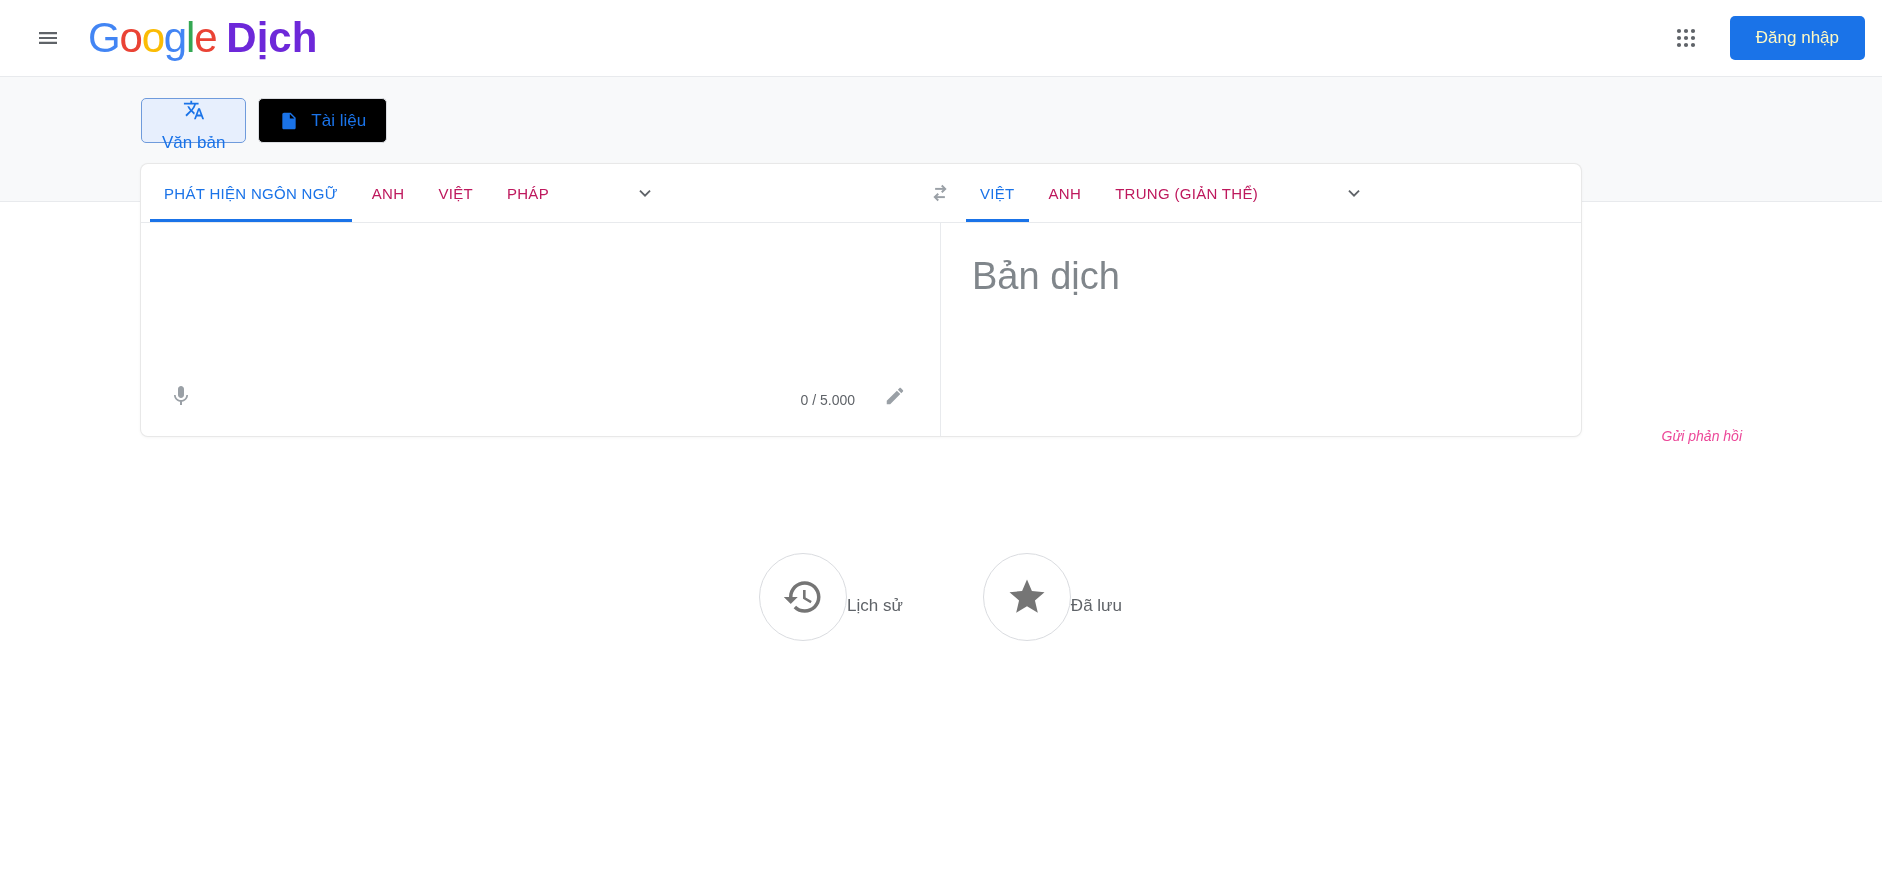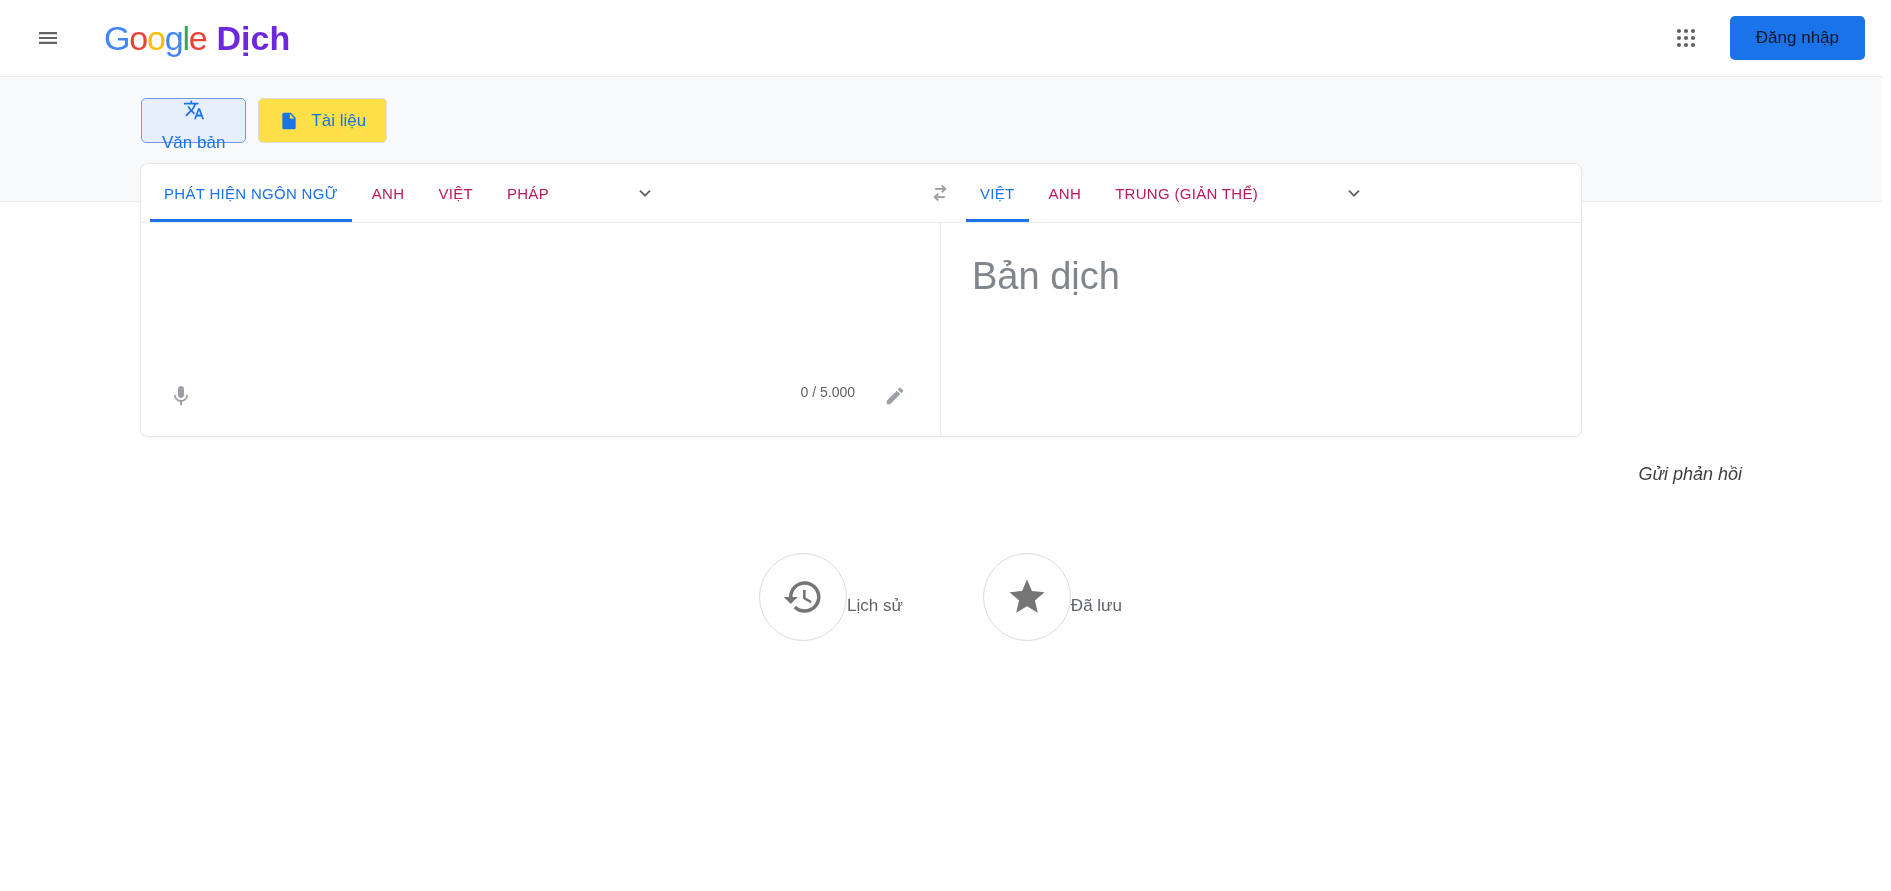--- a/index.html
+++ b/index.html
@@ -5,58 +5,58 @@
   * { margin:0; padding:0; box-sizing:border-box; }
   html,body { width:1891px; height:891px; }
   body {
     font-family:"Liberation Sans","DejaVu Sans",sans-serif;
     background:#fff; color:#5f6368; position:relative; overflow:hidden;
   }
 
   
   .topbar { height:76px; display:flex; align-items:center; padding:0 26px 0 24px; background:#fff; position:relative; z-index:3; }
   .menu-btn { width:48px; height:48px; display:flex; align-items:center; justify-content:center; border:none; background:transparent; cursor:pointer; border-radius:50%; }
-  .logo { display:flex; align-items:baseline; margin-left:32px; font-size:34px; letter-spacing:-1.2px; font-weight:500; }
+  .logo { display:flex; align-items:baseline; margin-left:16px; font-size:42px; letter-spacing:-1.2px; font-weight:500; }
   .logo .suffix { color:#6d28d9; font-weight:700; margin-left:10px; letter-spacing:0; }
   .topbar-right { margin-left:auto; display:flex; align-items:center; gap:20px; }
   .apps-btn { width:48px; height:48px; display:flex; align-items:center; justify-content:center; border:none; background:transparent; cursor:pointer; border-radius:50%; }
-  .signin-btn { height:44px; padding:0 26px; background:#1a73e8; color:#0f172a; border:none; border-radius:5px; font-size:17px; font-weight:500; font-family:inherit; cursor:pointer; }
+  .signin-btn { height:44px; padding:0 26px; background:#1a73e8; color:#fef9c3; border:none; border-radius:5px; font-size:17px; font-weight:500; font-family:inherit; cursor:pointer; }
 
   
   .band { position:absolute; top:76px; left:0; right:9px; height:126px; background:#f8f9fa; border-top:1px solid #e8eaed; border-bottom:1px solid #e8eaed; z-index:1; }
 
   
   .mode-tabs { position:absolute; left:141px; top:98px; display:flex; gap:12px; z-index:4; }
-  .mode-btn { display:flex; align-items:center; gap:12px; height:45px; padding:0 20px; border-radius:5px; font-size:17px; font-weight:500; color:#1a73e8; background:#fde047; border:1px solid #dadce0; cursor:pointer; font-family:inherit; }
+  .mode-btn { display:flex; align-items:center; gap:12px; height:45px; padding:0 20px; border-radius:5px; font-size:17px; font-weight:500; color:#1a73e8; background:#000000; border:1px solid #dadce0; cursor:pointer; font-family:inherit; }
   .mode-btn.active { background:#e7effd; border:1px solid #6f9bdc;flex-direction:column; }
 
   
   .card { position:absolute; left:140px; top:163px; width:1442px; height:274px; background:#fff; border:1px solid rgba(0,0,0,0.09); border-radius:8px; box-shadow:0 1px 3px rgba(0,0,0,0.04); z-index:5; display:flex; flex-direction:column; }
   .card-header { height:59px; display:flex; align-items:stretch; border-bottom:1px solid #e8eaed; flex:0 0 auto; }
   .hdr-left { flex:0 0 775px; display:flex; padding-left:9px; }
   .hdr-right { flex:1; display:flex; padding-left:2px; }
   .lang-tab { padding:0 14px; margin-right:6px; display:flex; align-items:center; font-size:15px; letter-spacing:0.3px; font-weight:500; color:#be185d; cursor:pointer; position:relative; white-space:nowrap; }
   .lang-tab.active { color:#1a73e8; }
   .lang-tab.active::after { content:""; position:absolute; left:0; right:0; bottom:0; height:3px; background:#1a73e8; }
   .chev-btn { width:48px; margin-left:52px; display:flex; align-items:center; justify-content:center; background:transparent; border:none; cursor:pointer; }
   .swap-btn { width:48px; align-self:center; height:48px; display:flex; align-items:center; justify-content:center; background:transparent; border:none; }
 
   .card-body { flex:1; display:flex; min-height:0; }
   .input-panel { flex:0 0 799px; position:relative; }
   .source-textarea { position:absolute; inset:22px 30px 60px 28px; width:auto; border:none; outline:none; resize:none; font-family:inherit; font-size:29px; color:#3c4043; background:transparent; }
   .input-controls { position:absolute; left:0; right:0; bottom:20px; height:40px; display:flex; align-items:center; padding:0 33px 0 20px; }
   .mic-btn { width:40px; height:40px; display:flex; align-items:center; justify-content:center; border:none; background:transparent; cursor:pointer; border-radius:50%; }
-  .counter-group { margin-left:auto; display:flex; align-items:flex-start; gap:28px; }
+  .counter-group { margin-left:auto; display:flex; align-items:flex-end; gap:28px; }
   .char-counter { font-size:14px; color:#5f6368; }
   .edit-btn { width:24px; height:24px; display:flex; align-items:center; justify-content:center; border:none; background:transparent; cursor:pointer; }
   .output-panel { flex:1; border-left:1px solid #e8eaed; padding:32px 0 0 31px; }
   .output-placeholder { font-size:38px; color:#80868b; }
 
   
-  .feedback { position:absolute; top:464px; right:149px; font-size:18px; font-style:italic; color:#404040; text-decoration:none; cursor:pointer; z-index:2; }
+  .feedback { position:absolute; top:428px; right:149px; font-size:14px; font-style:italic; color:#ec4899; text-decoration:none; cursor:pointer; z-index:2; }
 
   
   .shortcuts { position:absolute; top:553px; left:140px; width:1601px; display:flex; justify-content:center; gap:80px; z-index:2; }
   .shortcut { display:flex; flex-direction:row; align-items:center; cursor:pointer; }
   .shortcut-circle { width:88px; height:88px; border:1px solid #dadce0; border-radius:50%; background:#fff; display:flex; align-items:center; justify-content:center; }
   .shortcut-label { margin-top:17px; font-size:17px; color:#5f6368; }
 
   svg { display:block; }
 </style>
 </head>

